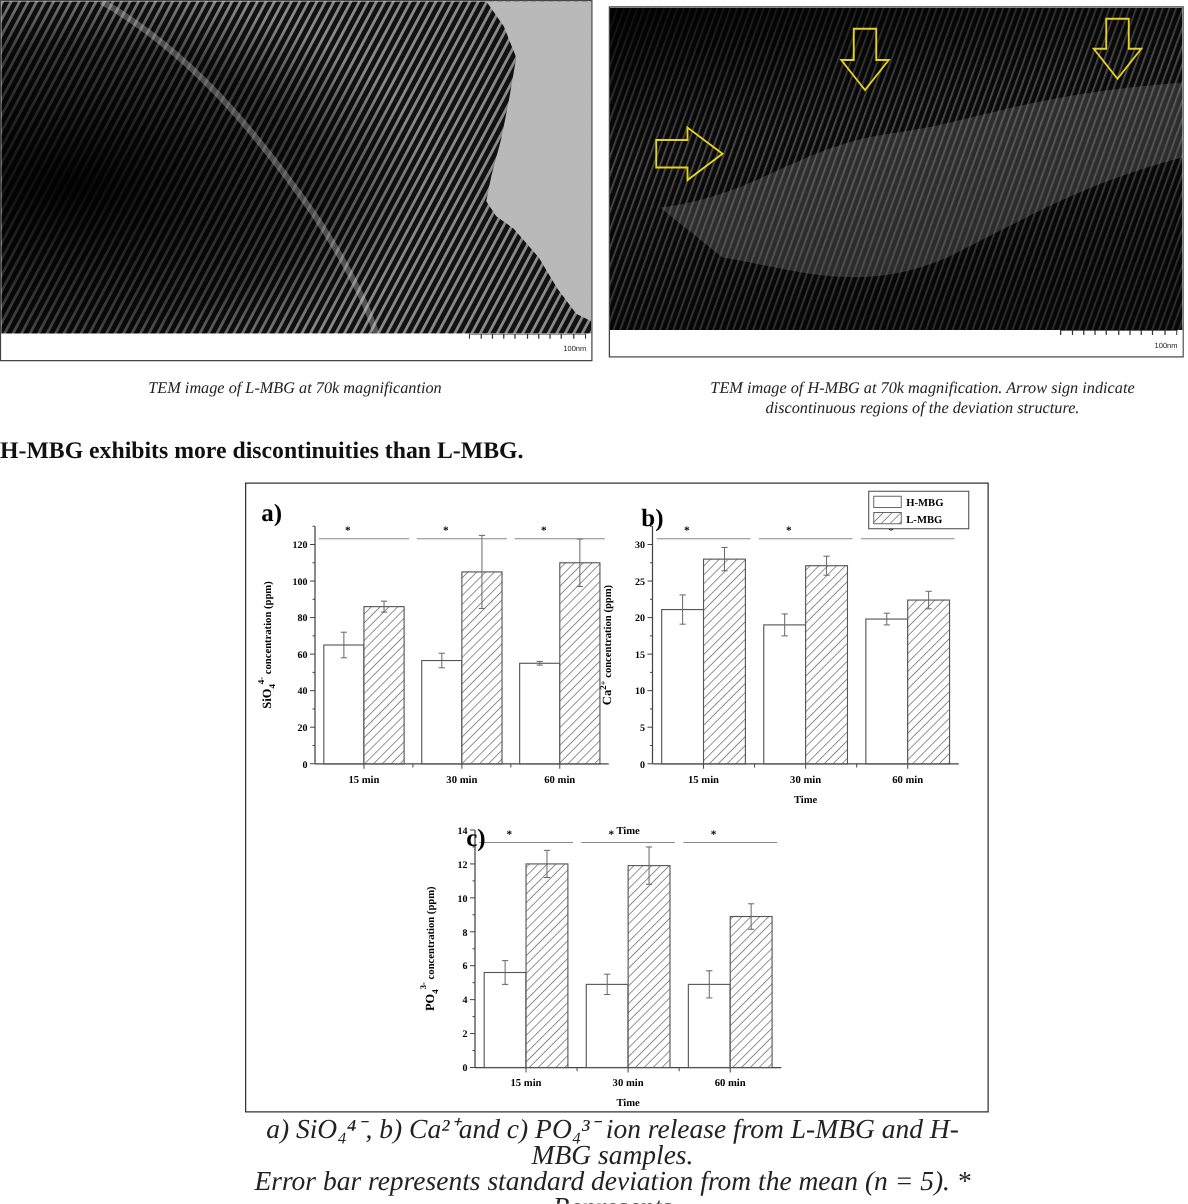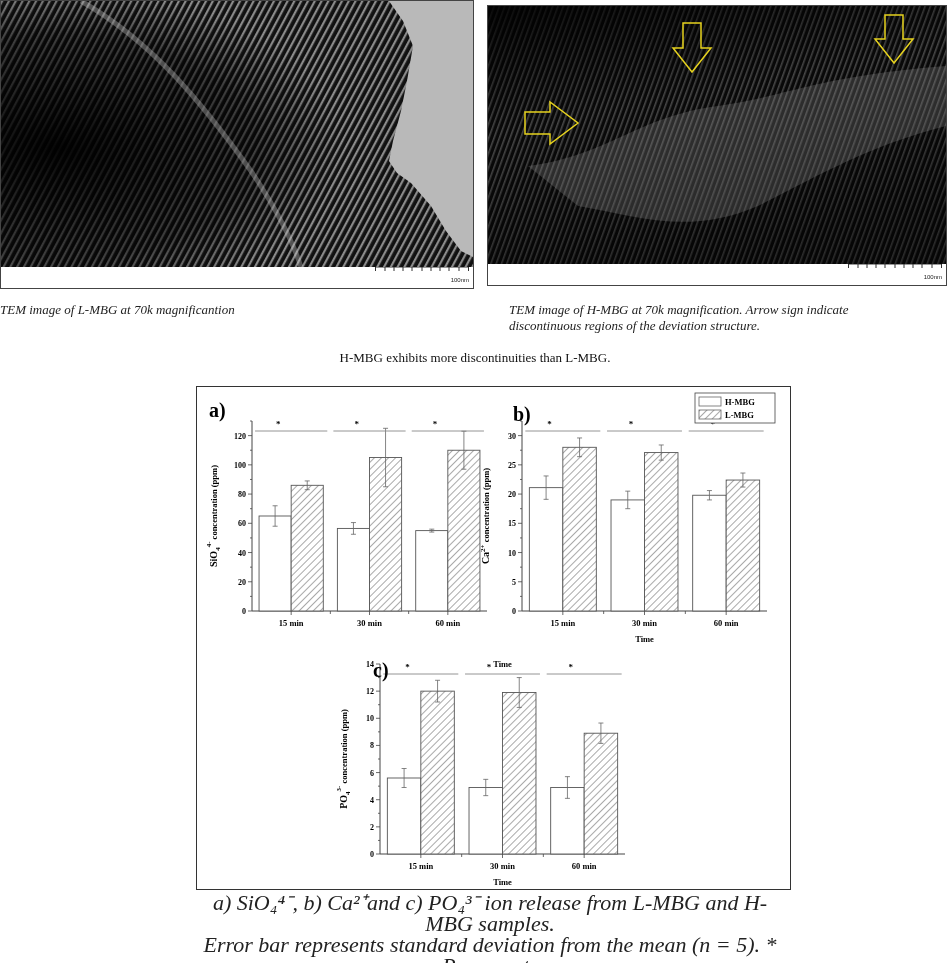--- a/index.html
+++ b/index.html
@@ -3,22 +3,22 @@
 <meta charset="utf-8">
 <style>
   html,body{margin:0;padding:0;background:#ffffff;}
   body{width:950px;height:963px;position:relative;overflow:hidden;font-family:"Liberation Serif",serif;color:#111;}
   
   .tem{position:absolute;border:1px solid #444;background:#fff;overflow:hidden;}
   .tem .img{position:absolute;left:0;top:0;right:0;}
   .tem .scale{position:absolute;left:0;right:0;bottom:0;background:#fff;}
   .tem .ticks{position:absolute;right:4px;height:5px;}
   .tem .scale-label{position:absolute;right:4px;font-family:"Liberation Sans",sans-serif;font-size:6px;color:#222;}
-  .caption-i{position:absolute;font-style:italic;font-size:13px;line-height:16px;color:#222;}
-  .headline{position:absolute;left:0;right:0;top:350px;text-align:center;font-weight:normal;font-size:13px;}
+  .caption-i{position:absolute;font-style:italic;font-size:13px;text-align:center;line-height:16px;color:#222;}
+  .headline{position:absolute;left:0;right:0;top:350px;text-align:left;font-weight:bold;font-size:19px;}
   .figbox{position:absolute;left:196px;top:386px;width:593px;height:502px;border:1.5px solid #333;background:#fff;}
   .bottom-cap{position:absolute;left:190px;width:600px;top:892px;font-style:italic;font-size:22px;line-height:21px;text-align:center;color:#222;}
   svg text{font-family:"Liberation Serif",serif;}
 </style>
 </head>
 <body>
 
 <div class="tem" style="left:0;top:0;width:472px;height:287px;">
   <div class="img" style="height:266px;">
     <svg width="472" height="266" viewBox="0 0 472 266" preserveAspectRatio="none">

